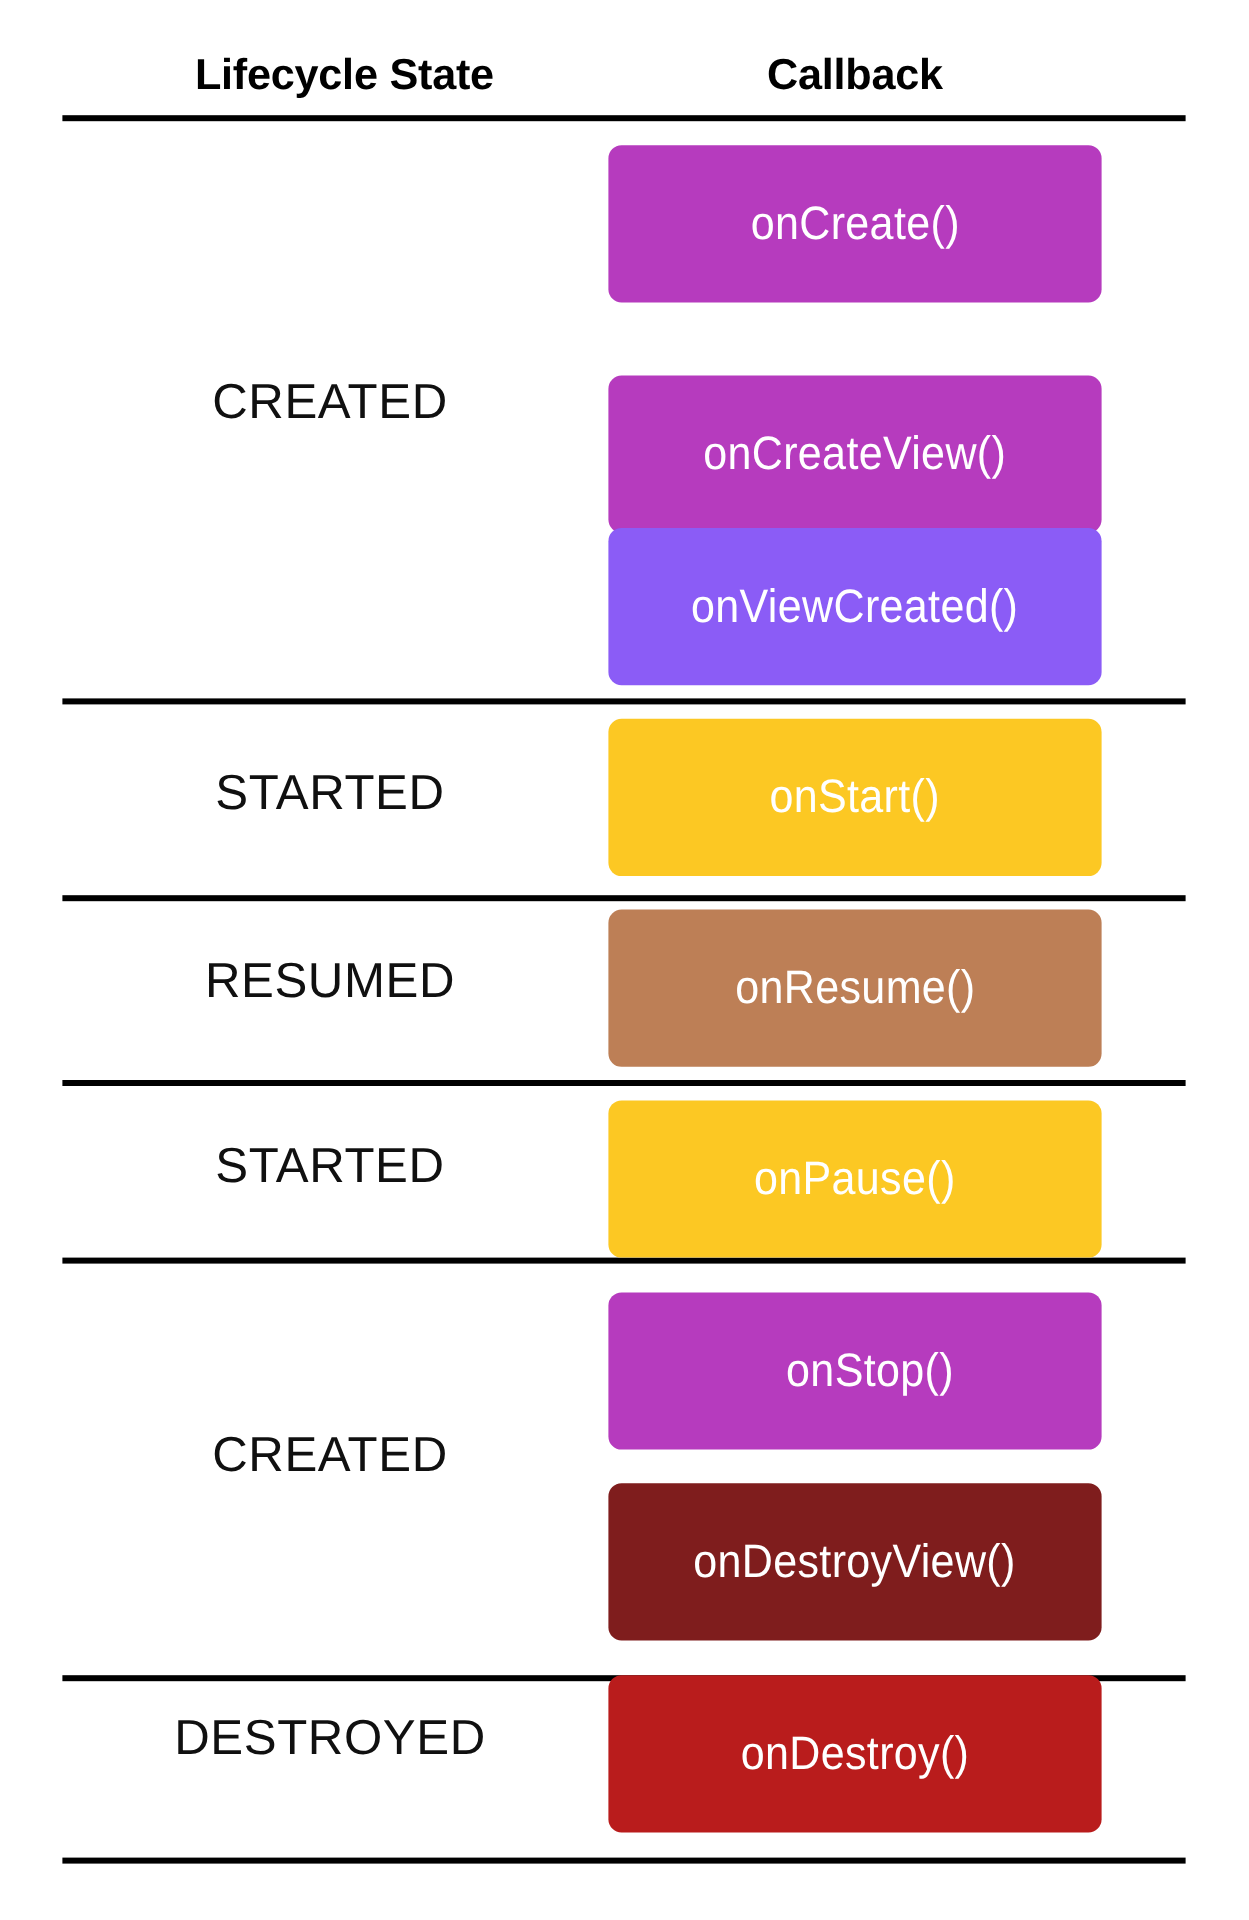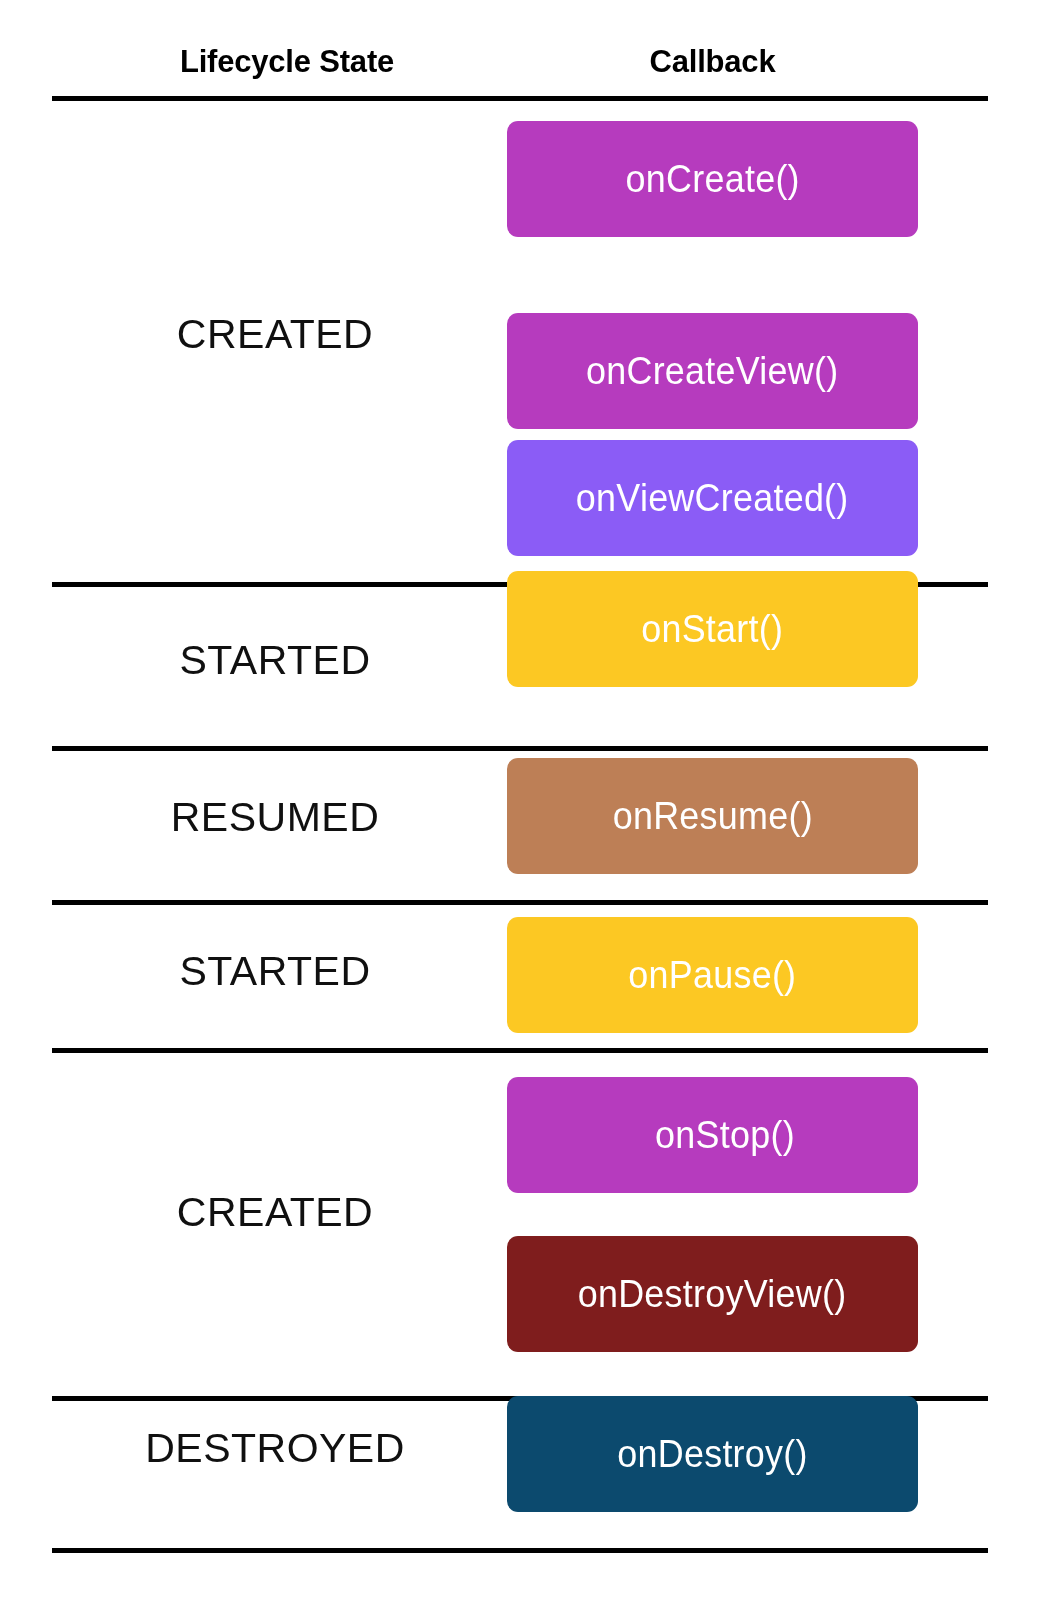--- a/index.html
+++ b/index.html
@@ -26,21 +26,21 @@
   
   .header-row {
     position: absolute;
     left: 0;
     top: 42px;
     width: 1041px;
     height: 50px;
   }
   .col-head {
     position: absolute;
-    font-size: 31px;
+    font-size: 36px;
     font-weight: bold;
     color: #000000;
     letter-spacing: -0.2px;
     white-space: nowrap;
     text-align: center;
     line-height: 40px;
   }
   .col-head.state-head {
     left: 52px;
     width: 470px;
@@ -71,21 +71,21 @@
     letter-spacing: 0.5px;
     white-space: nowrap;
     line-height: 48px;
   }
 
   
   .pill {
     position: absolute;
     left: 507px;
     width: 411px;
-    height: 116px;
+    height: 131px;
     border-radius: 11px;
     display: flex;
     align-items: center;
     justify-content: center;
     box-sizing: border-box;
   }
   .pill-label {
     font-family: "Liberation Sans Narrow", "Liberation Sans", sans-serif;
     font-size: 39px;
     font-weight: 400;
@@ -122,21 +122,21 @@
   <div class="pill" style="top:281px;  background:#b63bbe;margin-top:32px;">
     <span class="pill-label">onCreateView()</span>
   </div>
 
   <div class="pill" style="top:440px;  background:#8b5cf6;">
     <span class="pill-label">onViewCreated()</span>
   </div>
 
   <div class="state-label" style="top:636px;">STARTED</div>
 
-  <div class="pill" style="top:571px;  background:#fcc823;">
+  <div class="pill" style="top:599px;  background:#fcc823;">
     <span class="pill-label">onStart()</span>
   </div>
 
   <div class="state-label" style="top:793px;">RESUMED</div>
 
   <div class="pill" style="top:758px;  background:#bd7f56;">
     <span class="pill-label">onResume()</span>
   </div>
 
   <div class="state-label" style="top:947px;">STARTED</div>
@@ -150,17 +150,17 @@
   <div class="pill" style="top:1077px; background:#b63bbe;padding-left:24px;">
     <span class="pill-label">onStop()</span>
   </div>
 
   <div class="pill" style="top:1236px; background:#7f1d1d;">
     <span class="pill-label">onDestroyView()</span>
   </div>
 
   <div class="state-label" style="top:1424px;">DESTROYED</div>
 
-  <div class="pill" style="top:1396px; background:#0c4a6e;">
+  <div class="pill" style="top:1396px; background:#b91c1c;">
     <span class="pill-label">onDestroy()</span>
   </div>
 
 </div>
 
 </body></html>

